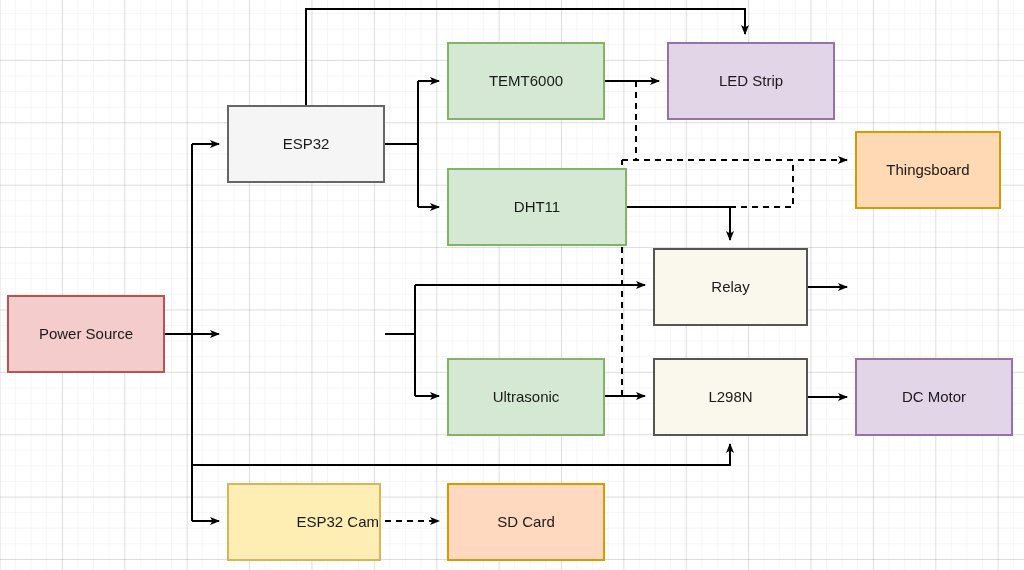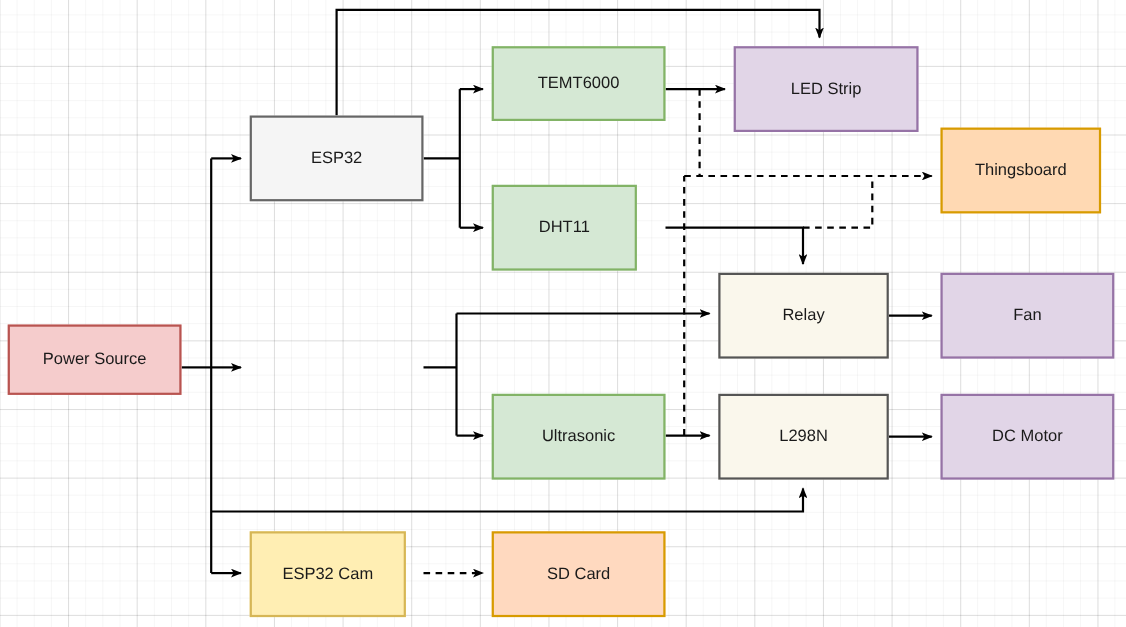--- a/index.html
+++ b/index.html
@@ -75,38 +75,38 @@
       <path stroke-dasharray="6 5" d="M622,396 L622,160"></path>
 
       <path stroke-dasharray="6 5" d="M730,207 L793,207 L793,160"></path>
 
       <path stroke-dasharray="6 5" d="M622,160 L847,160" marker-end="url(#arrow)"></path>
 
       <path stroke-dasharray="6 5" d="M385,521 L439,521" marker-end="url(#arrow)"></path>
     </g>
   </svg>
 
-  <div class="node" style="left:7px;top:295px;width:158px;height:64px;background:#f5cccc;border-color:#b85450;">
+  <div class="node" style="left:7px;top:295px;width:158px;height:78px;background:#f5cccc;border-color:#b85450;">
     <span>Power Source</span>
   </div>
 
   <div class="node" style="left:227px;top:105px;width:158px;height:78px;background:#f5f5f5;border-color:#666666;">
     <span>ESP32</span>
   </div>
 
 
-  <div class="node" style="left:227px;top:483px;width:142px;height:78px;background:#ffeeb3;border-color:#d6b656;">
+  <div class="node" style="left:227px;top:483px;width:154px;height:78px;background:#ffeeb3;border-color:#d6b656;justify-content:flex-end;">
     <span>ESP32 Cam</span>
   </div>
 
-  <div class="node" style="left:447px;top:42px;width:158px;height:68px;background:#d5e8d4;border-color:#82b366;">
+  <div class="node" style="left:447px;top:42px;width:158px;height:78px;background:#d5e8d4;border-color:#82b366;">
     <span>TEMT6000</span>
   </div>
 
-  <div class="node" style="left:447px;top:168px;width:132px;height:78px;background:#d5e8d4;border-color:#82b366;">
+  <div class="node" style="left:447px;top:168px;width:180px;height:78px;background:#d5e8d4;border-color:#82b366;">
     <span>DHT11</span>
   </div>
 
   <div class="node" style="left:447px;top:358px;width:158px;height:78px;background:#d5e8d4;border-color:#82b366;">
     <span>Ultrasonic</span>
   </div>
 
   <div class="node" style="left:447px;top:483px;width:158px;height:78px;background:#ffd9bf;border-color:#d79b00;">
     <span>SD Card</span>
   </div>
@@ -116,25 +116,22 @@
   </div>
 
   <div class="node" style="left:653px;top:248px;width:155px;height:78px;background:#faf7ec;border-color:#555555;">
     <span>Relay</span>
   </div>
 
   <div class="node" style="left:653px;top:358px;width:155px;height:78px;background:#faf7ec;border-color:#555555;">
     <span>L298N</span>
   </div>
 
-  <div class="node" style="left:855px;top:116px;width:146px;height:78px;background:#ffd9b3;border-color:#d79b00;">
+  <div class="node" style="left:855px;top:131px;width:146px;height:78px;background:#ffd9b3;border-color:#d79b00;">
     <span>Thingsboard</span>
   </div>
 
-  <div class="node" style="left:855px;top:248px;width:158px;height:78px;background:#e1d5e7;border-color:#9673a6;">
-    <span>Fan</span>
-  </div>
 
   <div class="node" style="left:855px;top:358px;width:158px;height:78px;background:#e1d5e7;border-color:#9673a6;">
     <span>DC Motor</span>
   </div>
 
 </div>
 
 </body></html>

